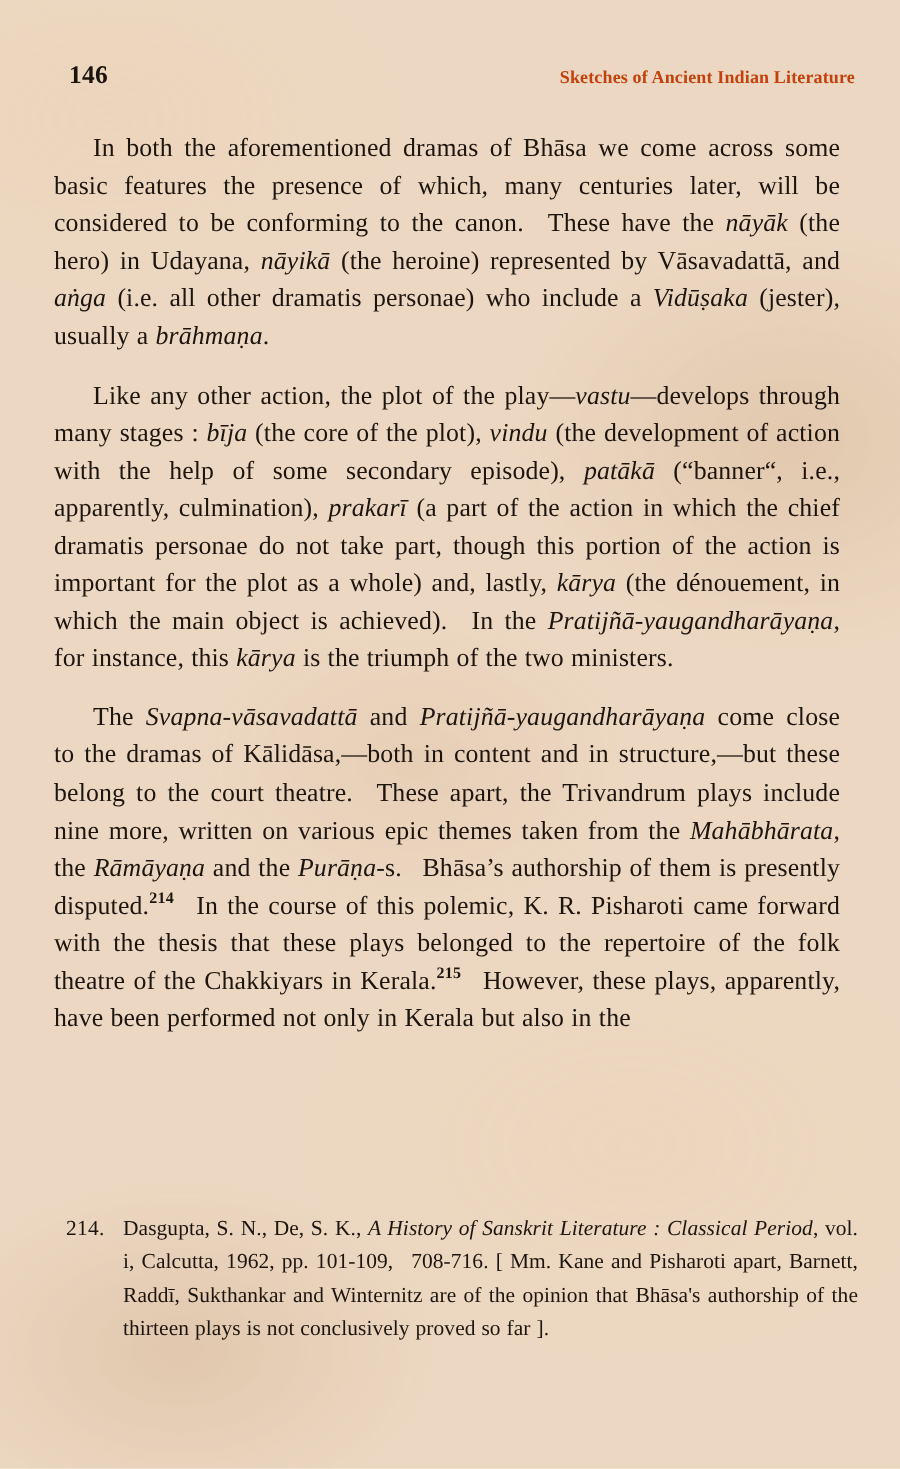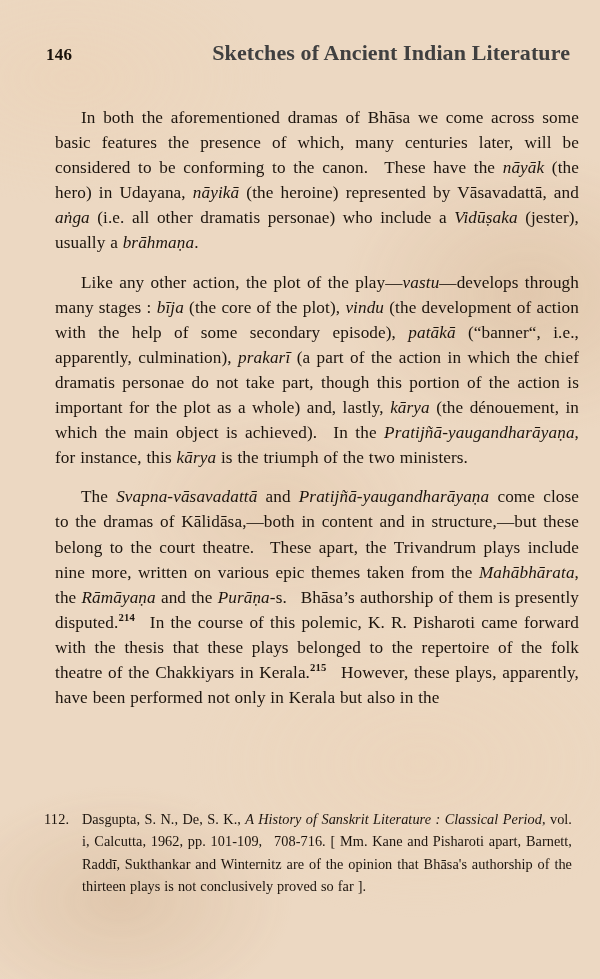--- a/index.html
+++ b/index.html
@@ -45,34 +45,33 @@
     align-items: baseline;
   }
   .folio {
     font-size: 17px;
     font-weight: 700;
     letter-spacing: 0.2px;
     color: #1a120b;
   }
   .head-title {
     margin-left: auto;
-    font-size: 22px;
+    font-size: 12px;
     font-weight: 700;
     letter-spacing: 0.1px;
-    color: #404040;
+    color: #c2410c;
     white-space: nowrap;
   }
 
   
   .body-text {
     position: absolute;
     top: 86px;
-    left: 55px;
+    left: 36px;
     width: 524px;
-    margin-top: 19px;
   }
   .para {
     font-size: 17.2px;
     line-height: 25.1px;
     text-align: justify;
     text-justify: inter-word;
     margin: 0 0 14px 0;
     letter-spacing: 0.1px;
     word-spacing: 0.4px;
     text-indent: 26px;
@@ -130,20 +129,20 @@
   </div>
 
   <div class="body-text">
     <p class="para">In both the aforementioned dramas of Bhāsa we come across some basic features the presence of which, many centuries later, will be considered to be conforming to the canon.  These have the <i>nāyāk</i> (the hero) in Udayana, <i>nāyikā</i> (the heroine) represented by Vāsavadattā, and <i>aṅga</i> (i.e. all other dramatis personae) who include a <i>Vidūṣaka</i> (jester), usually a <i>brāhmaṇa</i>.</p>
     <p class="para">Like any other action, the plot of the play—<i>vastu</i>—develops through many stages : <i>bīja</i> (the core of the plot), <i>vindu</i> (the development of action with the help of some secondary episode), <i>patākā</i> (“banner“, i.e., apparently, culmination), <i>prakarī</i> (a part of the action in which the chief dramatis personae do not take part, though this portion of the action is important for the plot as a whole) and, lastly, <i>kārya</i> (the dénouement, in which the main object is achieved).  In the <i>Pratijñā-yaugandharāyaṇa</i>, for instance, this <i>kārya</i> is the triumph of the two ministers.</p>
     <p class="para">The <i>Svapna-vāsavadattā</i> and <i>Pratijñā-yaugandharāyaṇa</i> come close to the dramas of Kālidāsa,—both in content and in structure,—but these belong to the court theatre.  These apart, the Trivandrum plays include nine more, written on various epic themes taken from the <i>Mahābhārata</i>, the <i>Rāmāyaṇa</i> and the <i>Purāṇa</i>-s.  Bhāsa’s authorship of them is presently disputed.<sup>214</sup>  In the course of this polemic, K. R. Pisharoti came forward with the thesis that these plays belonged to the repertoire of the folk theatre of the Chakkiyars in Kerala.<sup>215</sup>  However, these plays, apparently, have been performed not only in Kerala but also in the</p>
   </div>
 
   <div class="footnotes">
     <div class="footnote">
-      <span class="fn-num">112.</span>
+      <span class="fn-num">214.</span>
       <span>Dasgupta, S. N., De, S. K., <i>A History of Sanskrit Literature : Classical Period</i>, vol. i, Calcutta, 1962, pp. 101-109,  708-716. [ Mm. Kane and Pisharoti apart, Barnett, Raddī, Sukthankar and Winternitz are of the opinion that Bhāsa's authorship of the thirteen plays is not conclusively proved so far ].</span>
     </div>
   </div>
 
 </div>
 
 <div class="paper-grain"></div>
 
 </body></html>

